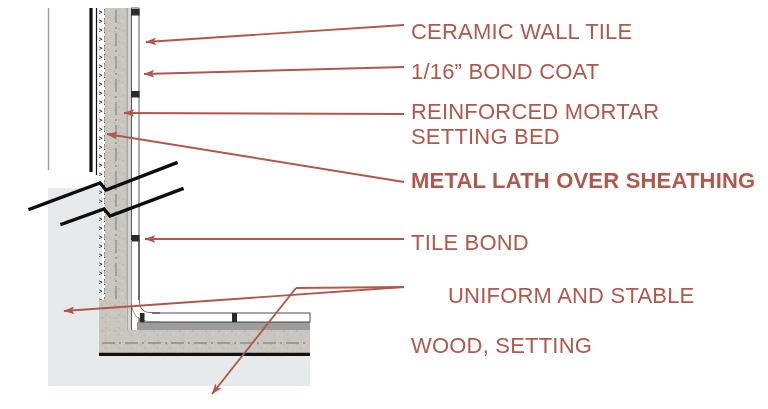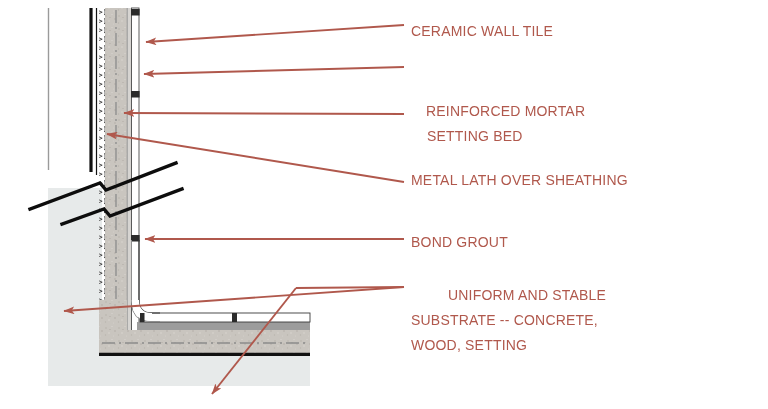--- a/index.html
+++ b/index.html
@@ -8,21 +8,21 @@
     background:#ffffff;
     font-family:"Liberation Sans",sans-serif;
     overflow:hidden;
     position:relative;
   }
   #stage{position:absolute;inset:0;width:768px;height:409px;}
   svg#detail{position:absolute;left:0;top:0;width:768px;height:409px;display:block;}
   .lbl{
     position:absolute;
     color:#b0584c;
-    font-size:14px;
+    font-size:22px;
     letter-spacing:0.2px;
     line-height:25px;
     white-space:pre;
     font-family:"Liberation Sans",sans-serif;
   }
 </style>
 </head>
 <body>
 
 <div id="stage">
@@ -121,25 +121,25 @@
       <line x1="404" y1="239" x2="145" y2="239" marker-end="url(#ah)"></line>
 
       <line x1="404" y1="287" x2="64" y2="311" marker-end="url(#ah)"></line>
       <line x1="404" y1="287" x2="296" y2="288"></line>
       <line x1="296" y1="288" x2="212" y2="394" marker-end="url(#ah)"></line>
     </g>
   </svg>
 
   <div class="lbl" style="left:411px;top:19px;">CERAMIC WALL TILE</div>
 
+  <div class="lbl" style="left:411px;top:59px;">1/16” BOND COAT</div>
 
-  <div class="lbl" style="left:426px;top:99px;text-align:right;">REINFORCED MORTAR</div>
-  <div class="lbl" style="left:411px;top:124px;margin-left:16px;">SETTING BED</div>
+  <div class="lbl" style="left:411px;top:99px;text-align:right;">REINFORCED MORTAR</div>
+  <div class="lbl" style="left:411px;top:124px;">SETTING BED</div>
 
-  <div class="lbl" style="left:411px;top:168px;">METAL LATH OVER SHEATHING</div>
+  <div class="lbl" style="left:411px;top:168px;font-weight:bold;">METAL LATH OVER SHEATHING</div>
 
-  <div class="lbl" style="left:411px;top:230px;">BOND GROUT</div>
+  <div class="lbl" style="left:411px;top:230px;">TILE BOND</div>
 
   <div class="lbl" style="left:411px;top:283px;margin-left:37px;">UNIFORM AND STABLE</div>
-  <div class="lbl" style="left:411px;top:308px;">SUBSTRATE -- CONCRETE,</div>
   <div class="lbl" style="left:411px;top:333px;">WOOD, SETTING</div>
 
 </div>
 
 </body></html>

